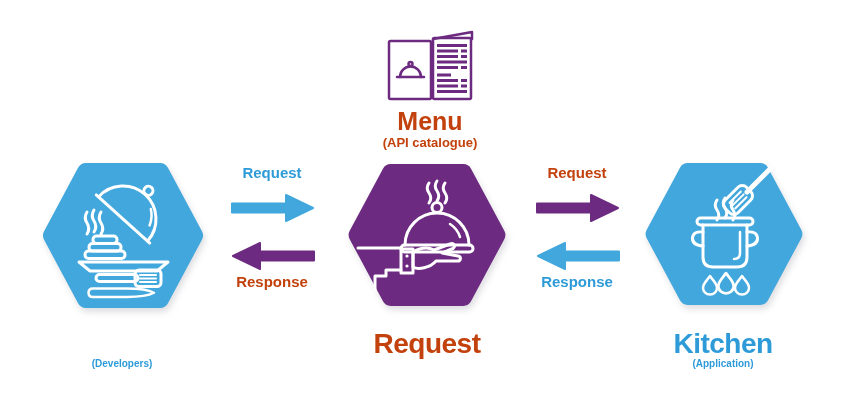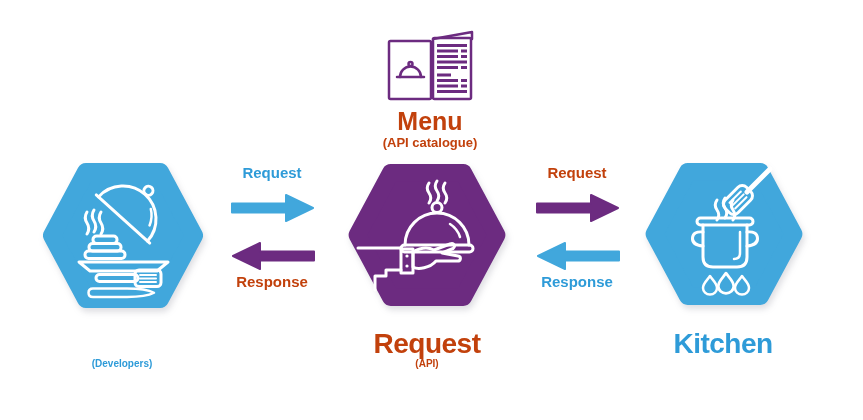--- a/index.html
+++ b/index.html
@@ -105,21 +105,20 @@
       <rect x="43" y="71" width="12" height="24"></rect>
       <circle cx="49" cy="78" r="1.6" fill="#FFFFFF" stroke="none"></circle>
       <circle cx="49" cy="88" r="1.6" fill="#FFFFFF" stroke="none"></circle>
       <g>
         <path d="M0,70 L43,70"></path>
         <path d="M43,92 L28,92 L28,98 L17,98 L17,112"></path>
       </g>
     </svg>
   </div>
   <div class="abs center node-title txt-purple" style="left:337px;top:330px;width:180px;">Request</div>
-  <div class="abs center node-sub txt-purple" style="left:337px;top:359px;width:180px;">(API)</div>
 
   <div class="abs" style="left:645px;top:163px;width:158px;height:142px;">
     <svg class="hex-svg" width="158" height="142" viewBox="0 0 160 145">
       <path d="M9,72.5 L43,9 L117,9 L151,72.5 L117,136 L43,136 Z" stroke-width="18" stroke-linejoin="round" fill="#41A7DC" stroke="#41A7DC"></path>
     </svg>
     <svg class="icon-svg" style="left:23px;top:3px;" width="110" height="132" viewBox="0 0 110 132" fill="none" stroke="#FFFFFF" stroke-width="3" stroke-linecap="round" stroke-linejoin="round">
       <g>
         <line x1="102" y1="3" x2="79" y2="26" stroke-width="5"></line>
         <g transform="translate(70,34) rotate(-45)">
           <rect x="-15" y="-9" width="30" height="18" rx="6"></rect>
@@ -139,20 +138,21 @@
       <path d="M35,66 Q25,65 24.5,72 Q24,79 35,80"></path>
       <path d="M79,66 Q89,65 89.5,72 Q90,79 79,80"></path>
       <g stroke-width="2.5">
         <path transform="translate(42,119)" d="M0,-9 C2.5,-5 7,-2 7,3 A7,6.5 0 1 1 -7,3 C-7,-2 -2.5,-5 0,-9 Z"></path>
         <path transform="translate(58,117) scale(1.1)" d="M0,-9 C2.5,-5 7,-2 7,3 A7,6.5 0 1 1 -7,3 C-7,-2 -2.5,-5 0,-9 Z"></path>
         <path transform="translate(74,119)" d="M0,-9 C2.5,-5 7,-2 7,3 A7,6.5 0 1 1 -7,3 C-7,-2 -2.5,-5 0,-9 Z"></path>
       </g>
     </svg>
   </div>
   <div class="abs center node-title txt-blue" style="left:633px;top:330px;width:180px;">Kitchen</div>
+  <div class="abs center node-sub txt-blue" style="left:633px;top:359px;width:180px;">(Application)</div>
 
   <div class="abs center flow-label txt-blue" style="left:192px;top:165px;width:160px;">Request</div>
   <svg class="abs" style="left:231px;top:193px;" width="84" height="30" viewBox="0 0 84 30">
     <polygon points="1,10.5 55,10.5 55,2 82,15 55,28 55,19.5 1,19.5" stroke-width="2" stroke-linejoin="round" fill="#41A7DC" stroke="#41A7DC"></polygon>
   </svg>
   <svg class="abs flip" style="left:231px;top:241px;" width="84" height="30" viewBox="0 0 84 30">
     <polygon points="1,10.5 55,10.5 55,2 82,15 55,28 55,19.5 1,19.5" stroke-width="2" stroke-linejoin="round" fill="#6C2B80" stroke="#6C2B80"></polygon>
   </svg>
   <div class="abs center flow-label txt-purple" style="left:192px;top:274px;width:160px;">Response</div>
 

